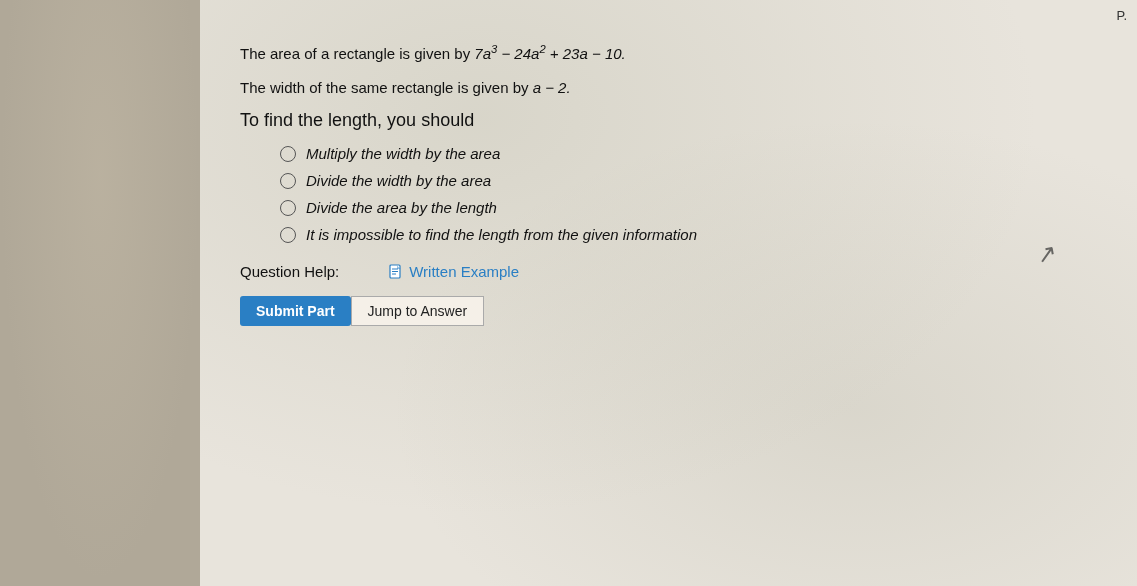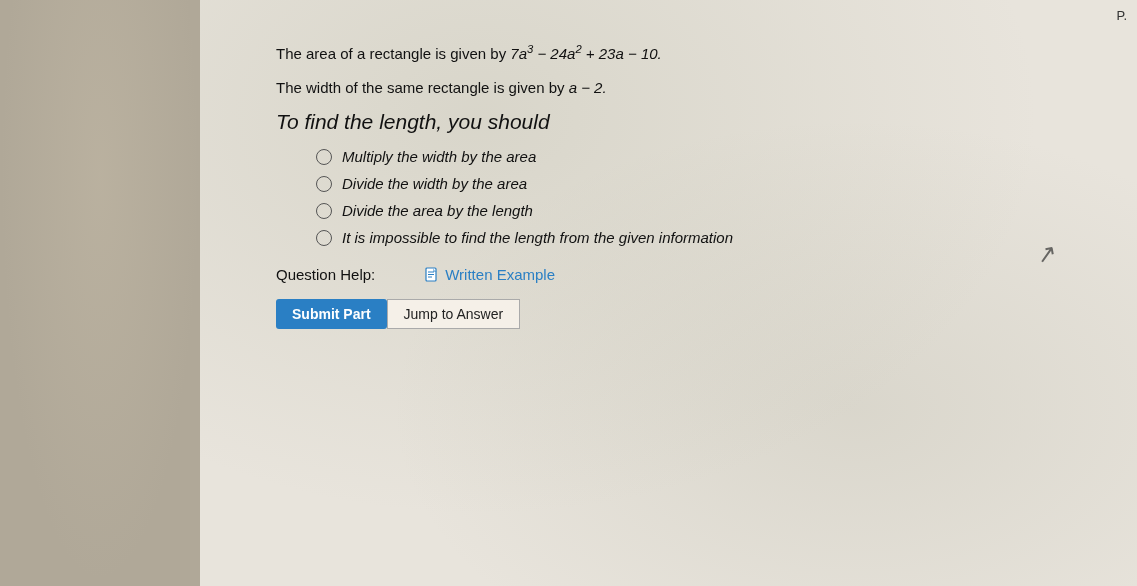--- a/index.html
+++ b/index.html
@@ -40,40 +40,38 @@
       position: absolute;
       top: 8px;
       right: 10px;
       font-size: 13px;
       color: #333;
       font-weight: normal;
     }
 
     .content-area {
       margin-top: 10px;
-      margin-left: 36px;
     }
 
     .problem-text {
       font-size: 15px;
       color: #111;
       line-height: 1.6;
       margin-bottom: 10px;
     }
 
     .problem-text .math {
       font-style: italic;
     }
 
     .instruction-text {
-      font-size: 21px;
+      font-size: 18px;
       color: #111;
       margin-bottom: 14px;
       margin-top: 4px;
-      font-style: italic;
     }
 
     .options-list {
       list-style: none;
       padding-left: 40px;
       margin-bottom: 20px;
       font-style: italic;
     }
 
     .options-list li {

